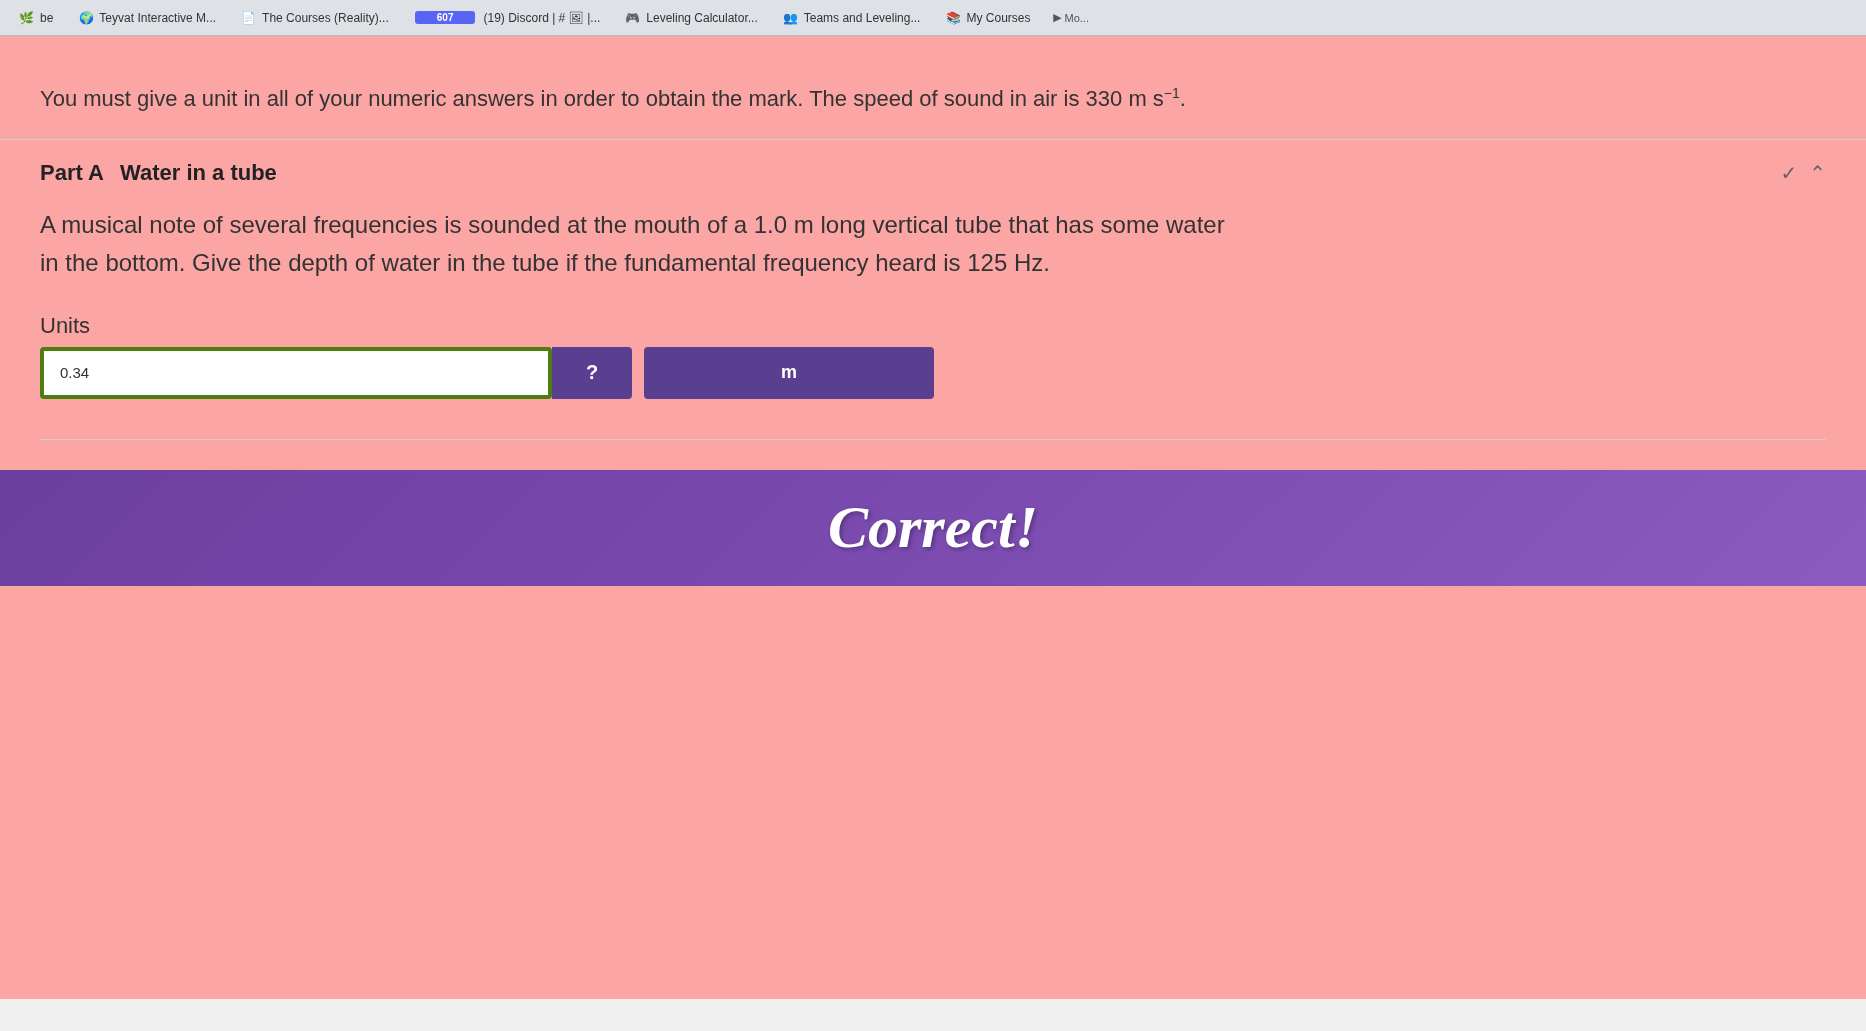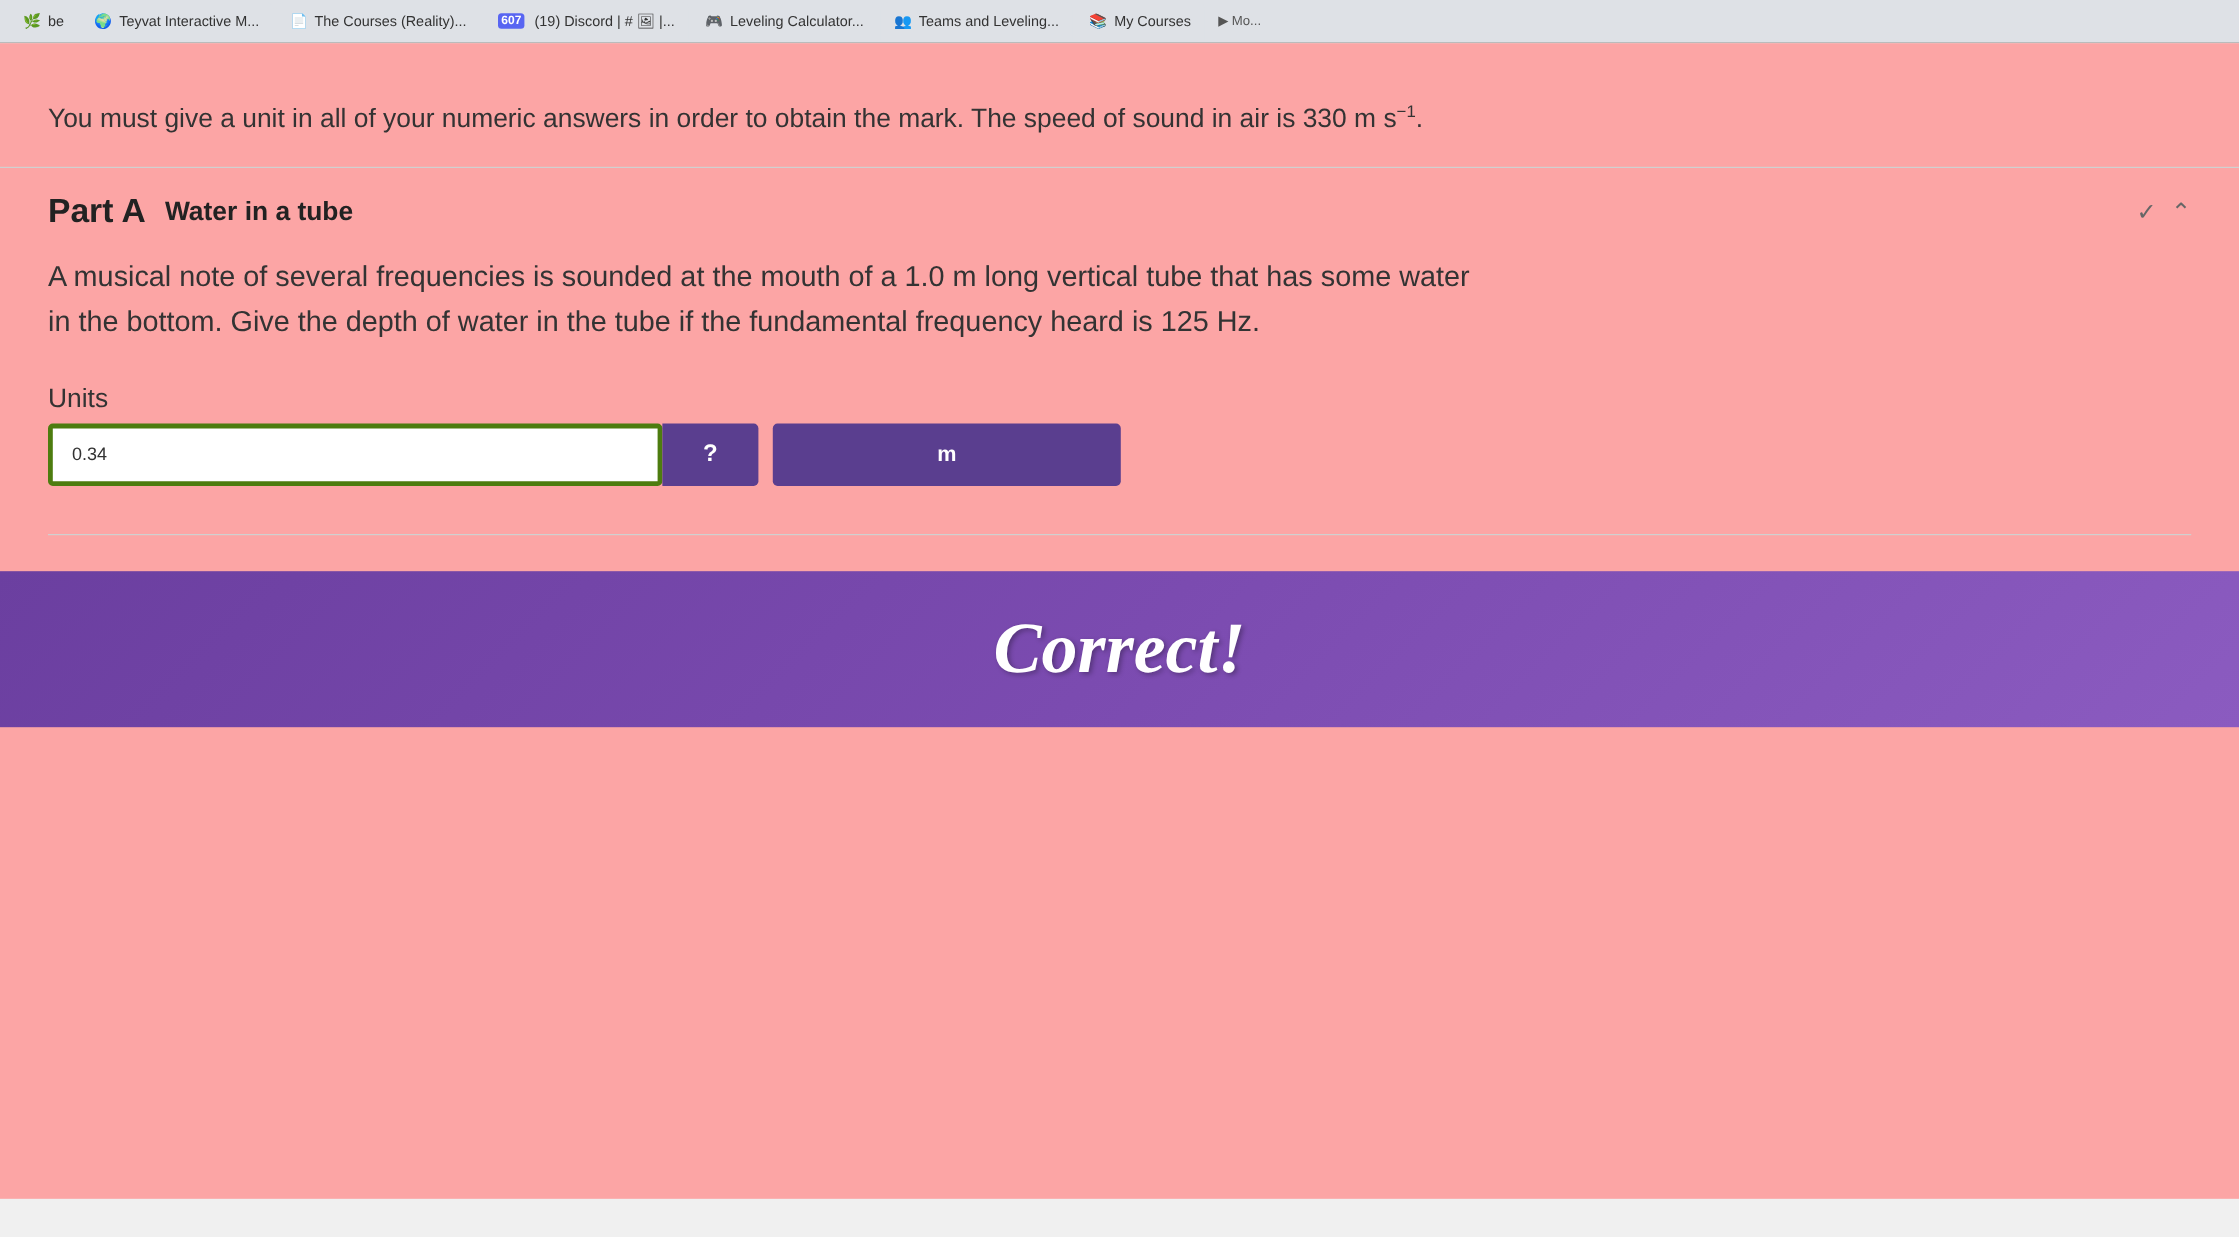--- a/index.html
+++ b/index.html
@@ -45,21 +45,21 @@
       justify-content: center;
       flex-shrink: 0;
     }
 
     
     .discord-badge {
       background: #5865f2;
       color: white;
       font-size: 10px;
       border-radius: 3px;
-      padding: 1px 3px;
+      padding: 1px 22px;
       font-weight: bold;
       margin-right: 2px;
     }
 
     
     .teams-icon {
       color: #7B68EE;
     }
 
     
@@ -118,21 +118,21 @@
       margin-bottom: 20px;
     }
 
     .part-title-group {
       display: flex;
       align-items: center;
       gap: 16px;
     }
 
     .part-label {
-      font-size: 28px;
+      font-size: 22px;
       font-weight: 700;
       color: #222;
     }
 
     .part-name {
       font-size: 22px;
       font-weight: 700;
       color: #222;
     }
 
@@ -231,21 +231,21 @@
       display: flex;
       align-items: center;
       justify-content: center;
       margin-left: 12px;
       border-radius: 4px;
     }
 
     
     .correct-banner {
       background: linear-gradient(135deg, #6b3fa0 0%, #7b4bb0 50%, #8b5bc0 100%);
-      height: 130px;
+      height: 116px;
       display: flex;
       align-items: center;
       justify-content: center;
       margin: 30px -40px 0 -40px;
     }
 
     .correct-text {
       font-size: 60px;
       color: white;
       font-weight: 700;

